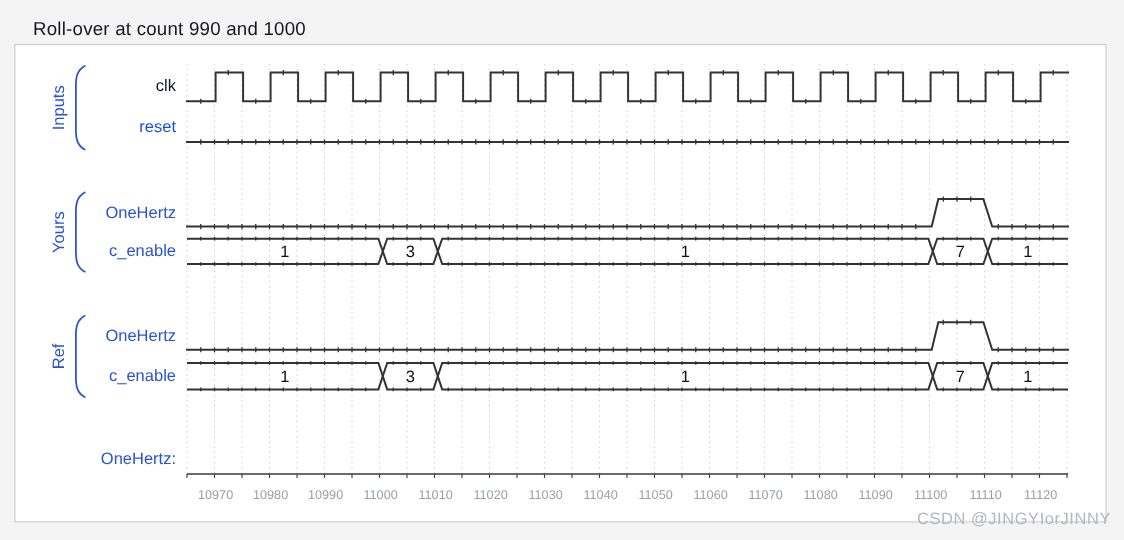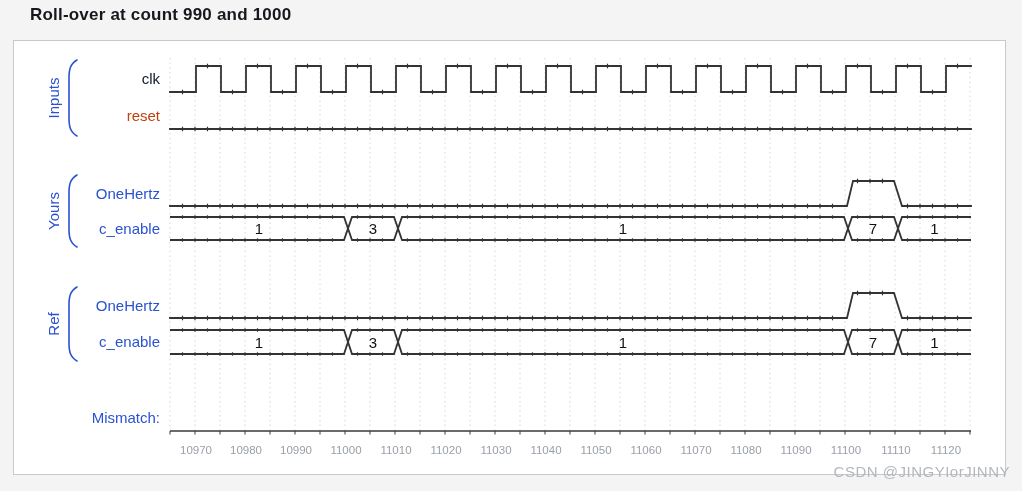--- a/index.html
+++ b/index.html
@@ -2,22 +2,22 @@
 <html><head>
 <meta charset="utf-8">
 <style>
   html,body{margin:0;padding:0;}
   body{
     width:1022px;height:491px;position:relative;overflow:hidden;
     background:#f4f4f5;
     font-family:"Liberation Sans","DejaVu Sans",sans-serif;
   }
   .title{
-    position:absolute;left:30px;top:5px;
-    font-size:17px;font-weight:bold;color:#16181d;letter-spacing:.2px;
+    position:absolute;left:30px;top:17px;
+    font-size:17px;font-weight:normal;color:#16181d;letter-spacing:.2px;
   }
   .panel{
     position:absolute;left:13px;top:40px;width:993px;height:435px;
     background:#ffffff;border:1px solid #c9c9c9;box-sizing:border-box;
   }
   #overlay{position:absolute;left:0;top:0;width:1022px;height:491px;}
   .sig-label{
     position:absolute;right:862px;height:20px;line-height:20px;
     font-size:15px;white-space:nowrap;text-align:right;
   }
@@ -39,30 +39,30 @@
 </head>
 <body style="background: rgb(244, 244, 245);">
 
 <div class="title" style="color: rgb(22, 24, 29);">Roll-over at count 990 and 1000</div>
 
 <div class="panel" style="background: rgb(255, 255, 255); border-color: rgb(201, 201, 201);"></div>
 
 <div id="labels">
     <div class="grp-label" style="left: 4px; top: 89px; color: rgb(43, 82, 210);">Inputs</div>
     <div class="sig-label" style="top: 69px; color: #0f172a;">clk</div>
-    <div class="sig-label" style="top: 106px; color: #c2410c;">reset</div>
+    <div class="sig-label" style="top: 106px; color: #1d4ed8;">reset</div>
     <div class="grp-label" style="left: 4px; top: 202px; color: rgb(43, 82, 210);">Yours</div>
     <div class="sig-label" style="top: 183.5px; color: rgb(43, 82, 210);">OneHertz</div>
     <div class="sig-label" style="top: 218.5px; color: rgb(43, 82, 210);">c_enable</div>
     <div class="grp-label" style="left: 4px; top: 315px; color: rgb(43, 82, 210);">Ref</div>
     <div class="sig-label" style="top: 295.5px; color: rgb(43, 82, 210);">OneHertz</div>
     <div class="sig-label" style="top: 332px; color: rgb(43, 82, 210);">c_enable</div>
   </div>
 
-<div class="mismatch-label" style="color: rgb(43, 82, 210);">Mismatch:</div>
+<div class="mismatch-label" style="color: rgb(43, 82, 210);">OneHertz:</div>
 
 <div class="watermark" style="color: rgb(179, 183, 188);">CSDN @JINGYIorJINNY</div>
 
 <svg id="overlay" viewBox="0 0 1022 491">
     <g stroke="#d6d6d6" stroke-width="1" stroke-dasharray="1.5 3.2">
       <line x1="170" y1="58" x2="170" y2="430"></line>
       <line x1="195" y1="58" x2="195" y2="430"></line>
       <line x1="220" y1="58" x2="220" y2="430"></line>
       <line x1="245" y1="58" x2="245" y2="430"></line>
       <line x1="270" y1="58" x2="270" y2="430"></line>

